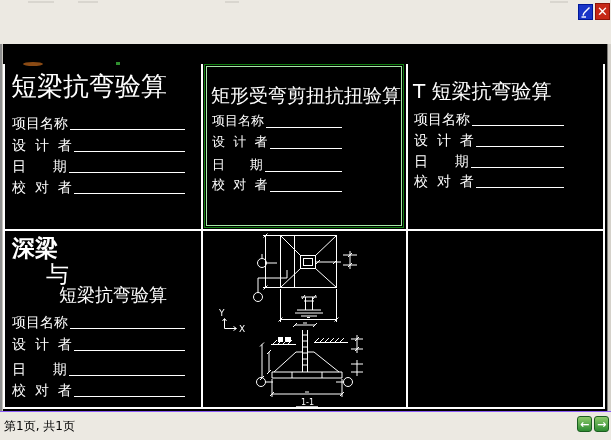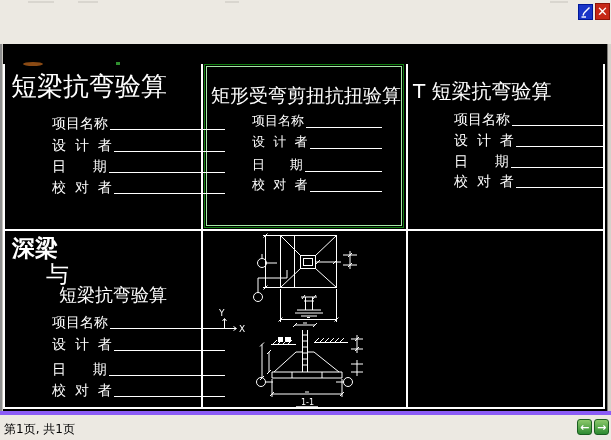--- a/index.html
+++ b/index.html
@@ -22,27 +22,27 @@
   .edge-left{position:absolute;left:0;top:44px;width:2px;height:367px;background:#8f8f8f;border-right:1px solid #c9c6c0;}
   .edge-right{position:absolute;left:607px;top:44px;width:4px;height:367px;background:#d5d2cb;border-left:1px solid #7e7c78;}
   .gl{position:absolute;background:#fff;}
   .smudge-orange{position:absolute;left:23px;top:62px;width:20px;height:4px;background:#8a4a14;border-radius:50%;}
   .smudge-green{position:absolute;left:116px;top:62px;width:4px;height:3px;background:#2f8f2f;}
   
   .selection{position:absolute;left:204px;top:64px;width:200px;height:164px;border:1px solid #0f7f0f;box-sizing:border-box;}
   .selection .inner{position:absolute;inset:1px;border:1px solid #a8e8a8;}
   
   .ptitle{position:absolute;color:#fff;white-space:pre;line-height:1.1;}
-  .frow{position:absolute;display:flex;align-items:flex-end;height:18px;color:#fff;margin-left:40px;}
+  .frow{position:absolute;display:flex;align-items:flex-end;height:18px;color:#fff;}
   .frow .lbl{white-space:pre;line-height:18px;}
   .frow .ul{flex:1;border-bottom:1px solid #fff;margin:0 0 2px 2px;height:12px;}
   
   .drawing{position:absolute;left:207px;top:231px;}
   
-  .statusbar{position:absolute;left:0;top:411px;width:611px;height:29px;background:#ece9e2;border-top:4px solid #8b5cf6;box-sizing:border-box;}
+  .statusbar{position:absolute;left:0;top:411px;width:611px;height:29px;background:#ece9e2;border-top:1px solid #8b5cf6;box-sizing:border-box;}
   .page-info{position:absolute;left:4px;top:6px;font-size:12px;color:#000;}
   .nav-btn{position:absolute;top:4px;width:15px;height:16px;box-sizing:border-box;
     background:linear-gradient(#8cc96b,#2e8b32);border:1px solid #1b5e20;border-radius:3px;
     color:#fff;font-size:11px;font-weight:bold;display:flex;align-items:center;justify-content:center;line-height:1;}
   .nav-prev{left:577px;}
   .nav-next{left:594px;}
 </style>
 </head>
 <body>
 

